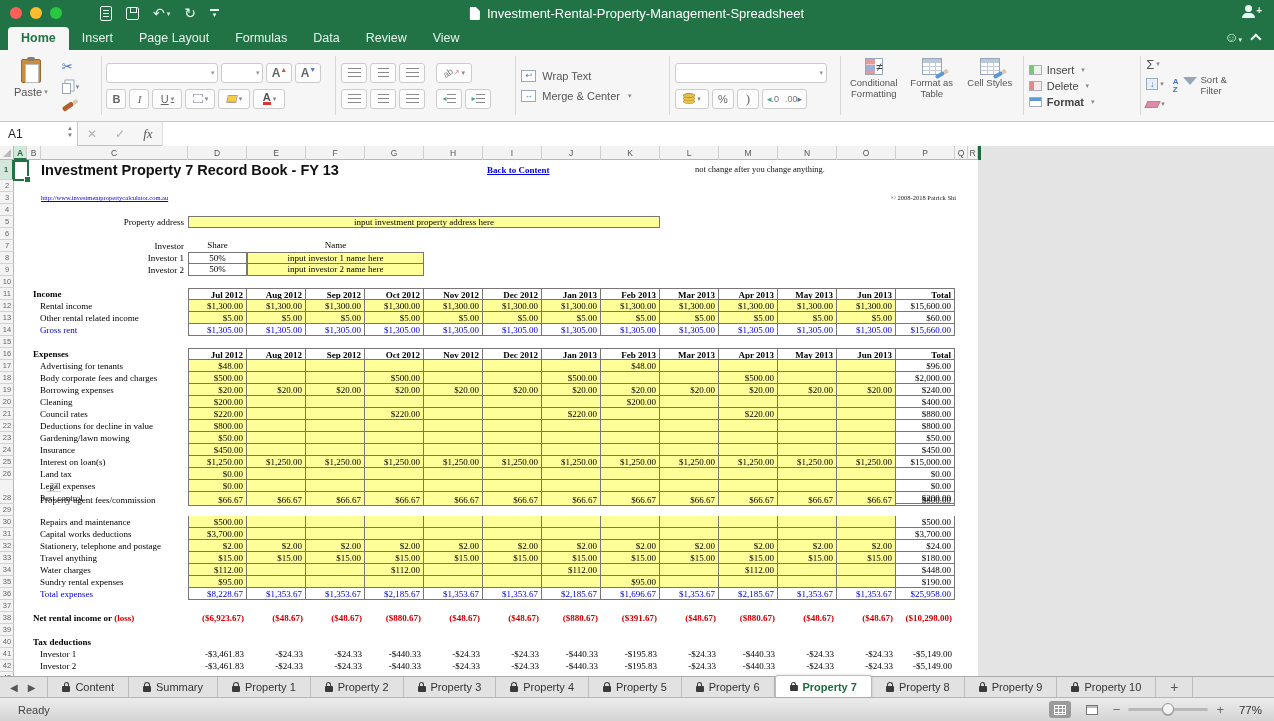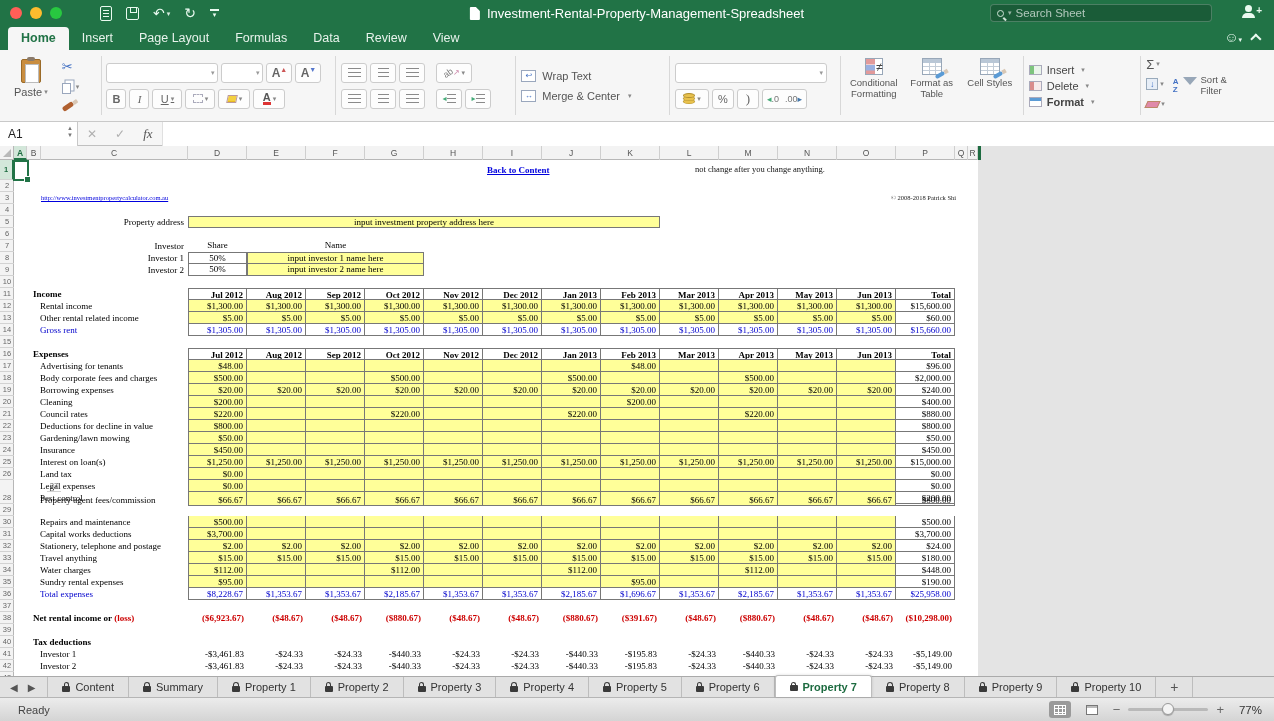--- a/index.html
+++ b/index.html
@@ -193,25 +193,20 @@
       <div class="tb-ic">↻</div>
       <div class="tb-ic ic-more">
           <span class="bar"></span>
           <span style="font-size:7px;line-height:5px;">▾</span>
         </div>
     </div>
     <div class="tb-title">
       <span class="page-ic"></span>
       <span>Investment-Rental-Property-Management-Spreadsheet</span>
     </div>
-    <div class="searchbox">
-      <span class="mag"></span>
-      <span style="color:rgba(255,255,255,.55);font-size:7px;">▾</span>
-      <span class="searchph">Search Sheet</span>
-    </div>
     <div class="share-ic">
       <div class="head"></div>
         <div class="bodyy"></div>
         <div class="plus">+</div>
     </div>
   </div>
 
   <div class="menurow">
     <div id="menu-tabs" style="display:flex;align-items:flex-end;">
         <div class="mtab active">Home</div>
@@ -445,20 +440,21 @@
     <span class="fb-ic">✕</span>
     <span class="fb-ic">✓</span>
     <span class="fb-ic fb-fx">fx</span>
     <div class="fb-input"></div>
   </div>
 
   <div class="gridwrap">
     <div class="sheetarea"></div>
     <div id="grid-rows">
         <div class="grow" style="top: 14px; height: 20px;">
+          <div class="gc titletxt" style="left: 41px; width: 440px;">Investment Property 7 Record Book - FY 13</div>
           <div class="gc link backlink" style="left: 487px; width: 90px;">Back to Content</div>
           <div class="gc notetxt" style="left: 660px; width: 200px; text-align: center;">not change after you change anything.</div>
         </div>
         <div class="grow" style="top: 46px; height: 12px;">
           <div class="gc link tinyurl" style="left: 41px; width: 200px;">http://www.investmentpropertycalculator.com.au</div>
           <div class="gc copyr" style="left: 891px; width: 64px;">© 2008-2018 Patrick Shi</div>
         </div>
         <div class="grow" style="top: 70px; height: 12px;">
           <div class="gc lbl rt" style="left: 27px; width: 161px;">Property address</div>
           <div class="gc ctr yellow bc bl bt" style="left: 188px; width: 472px;">input investment property address here</div>

